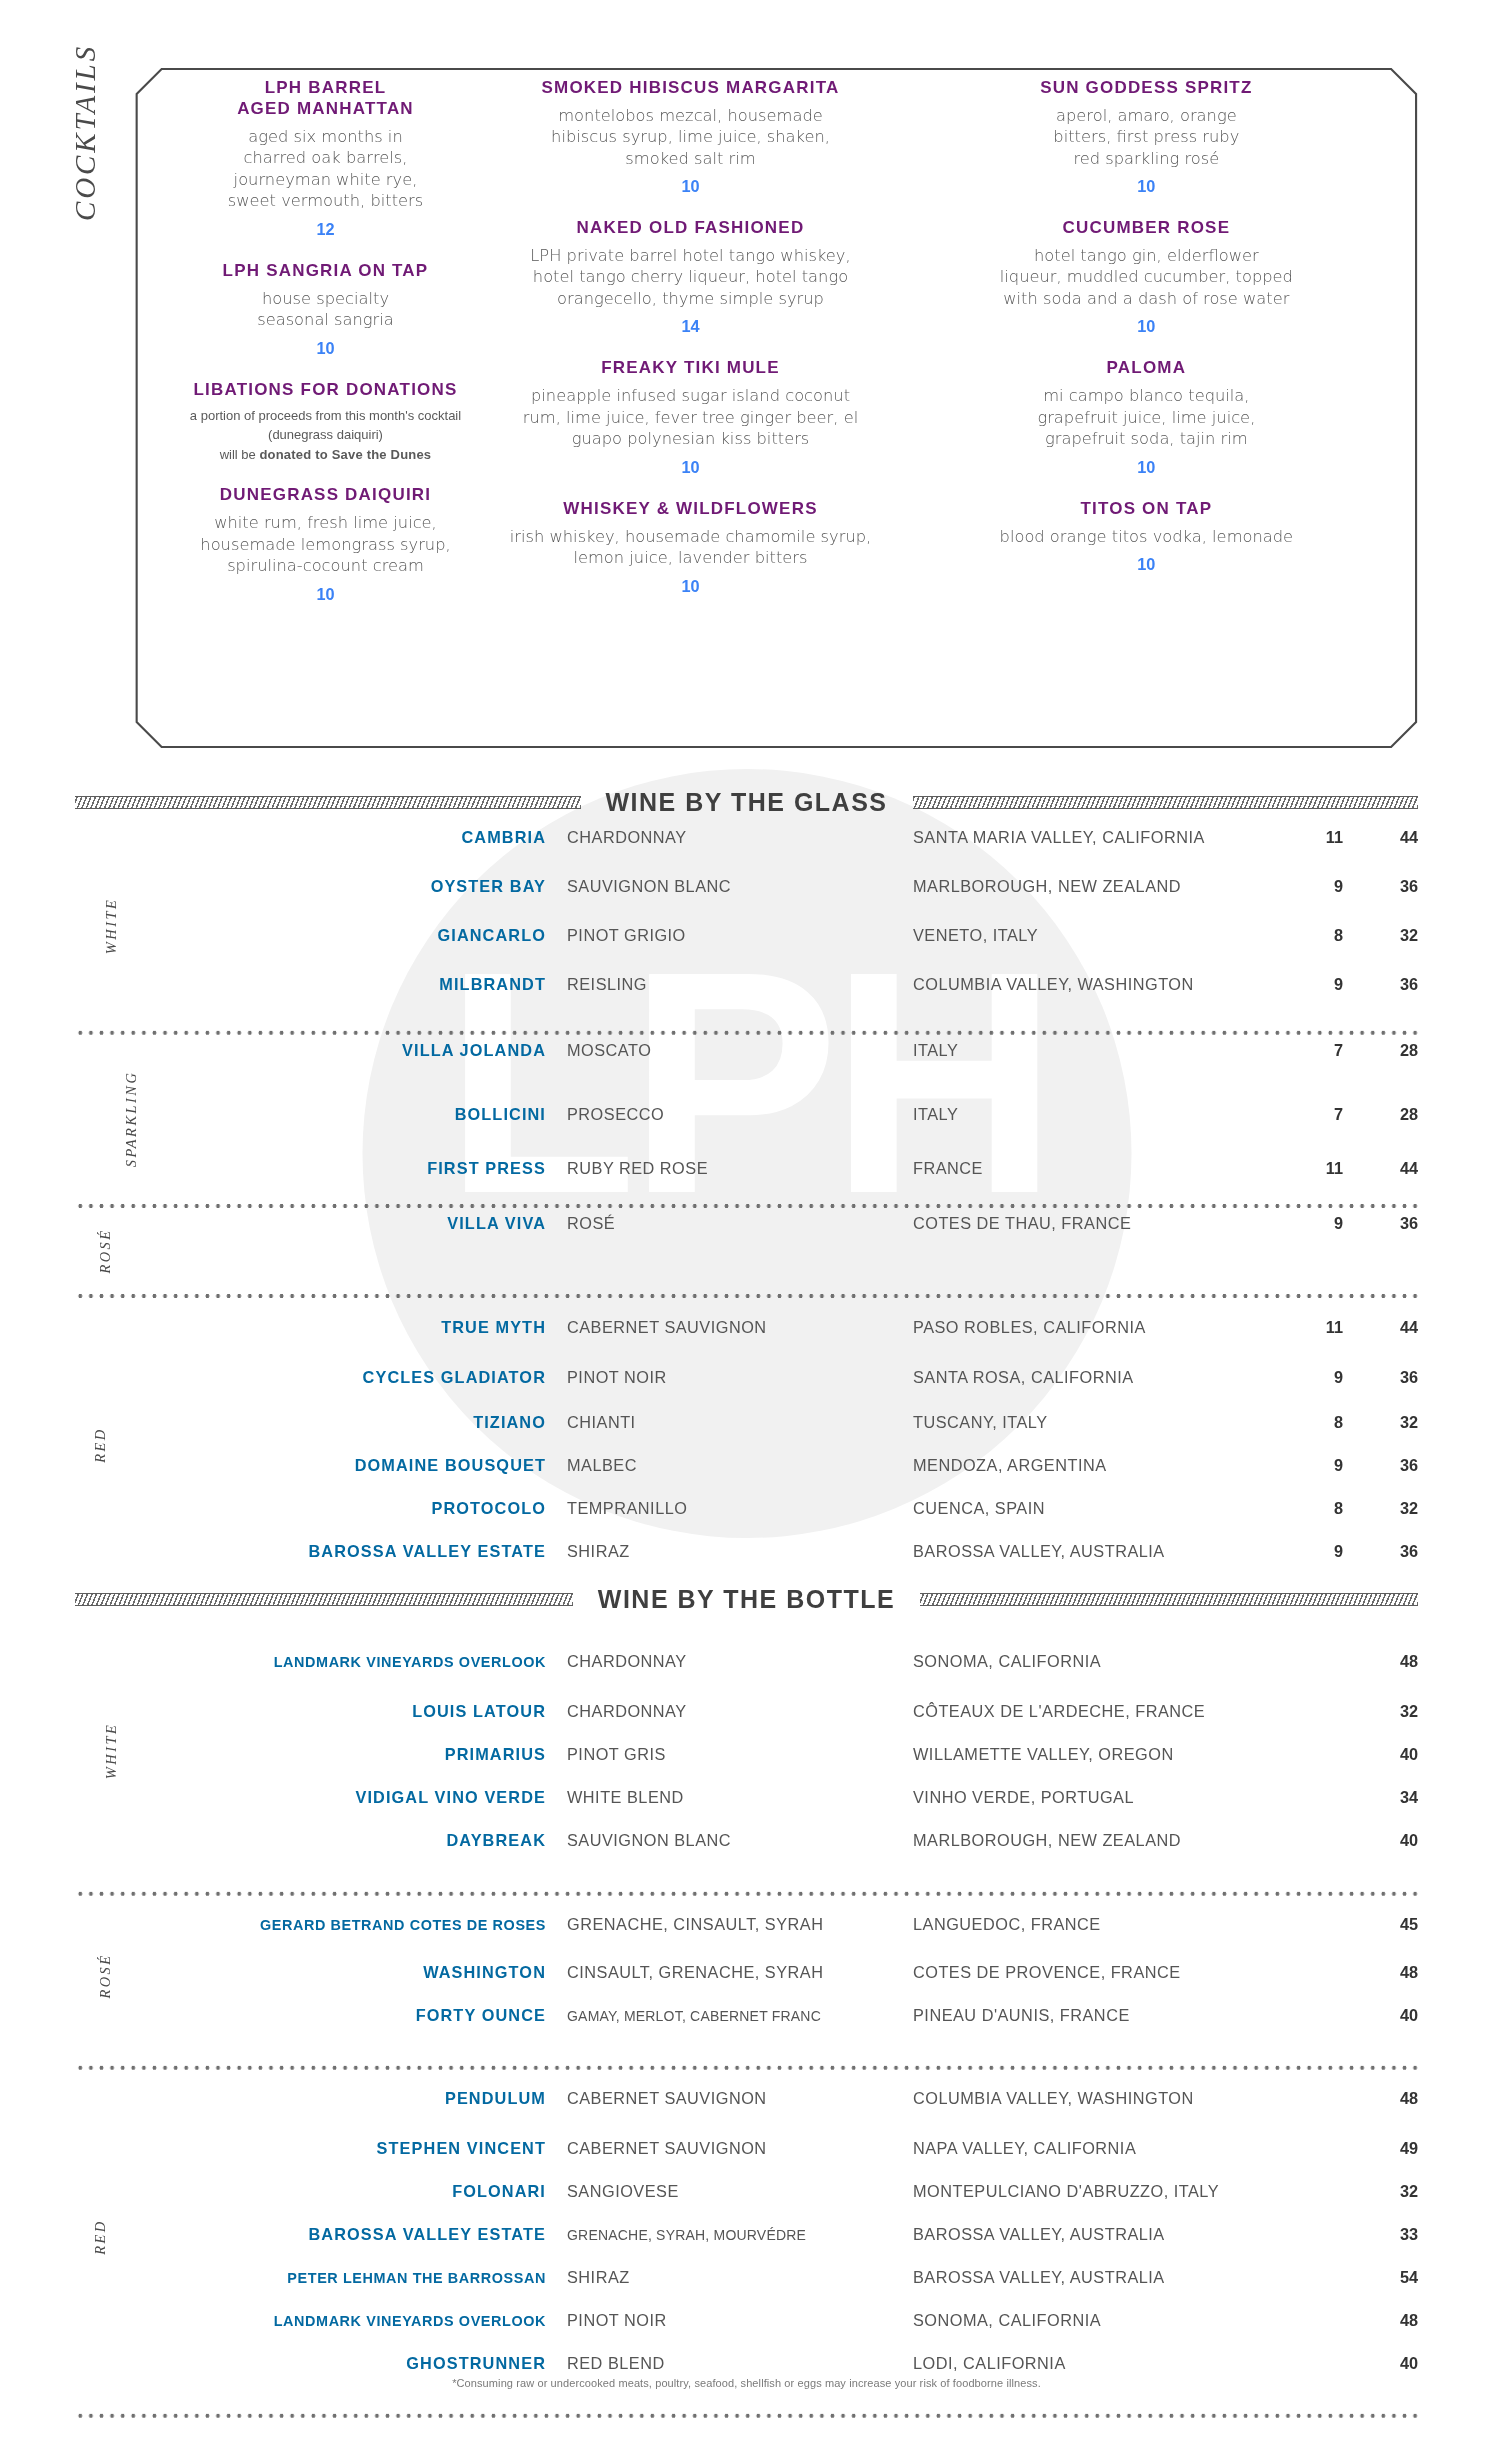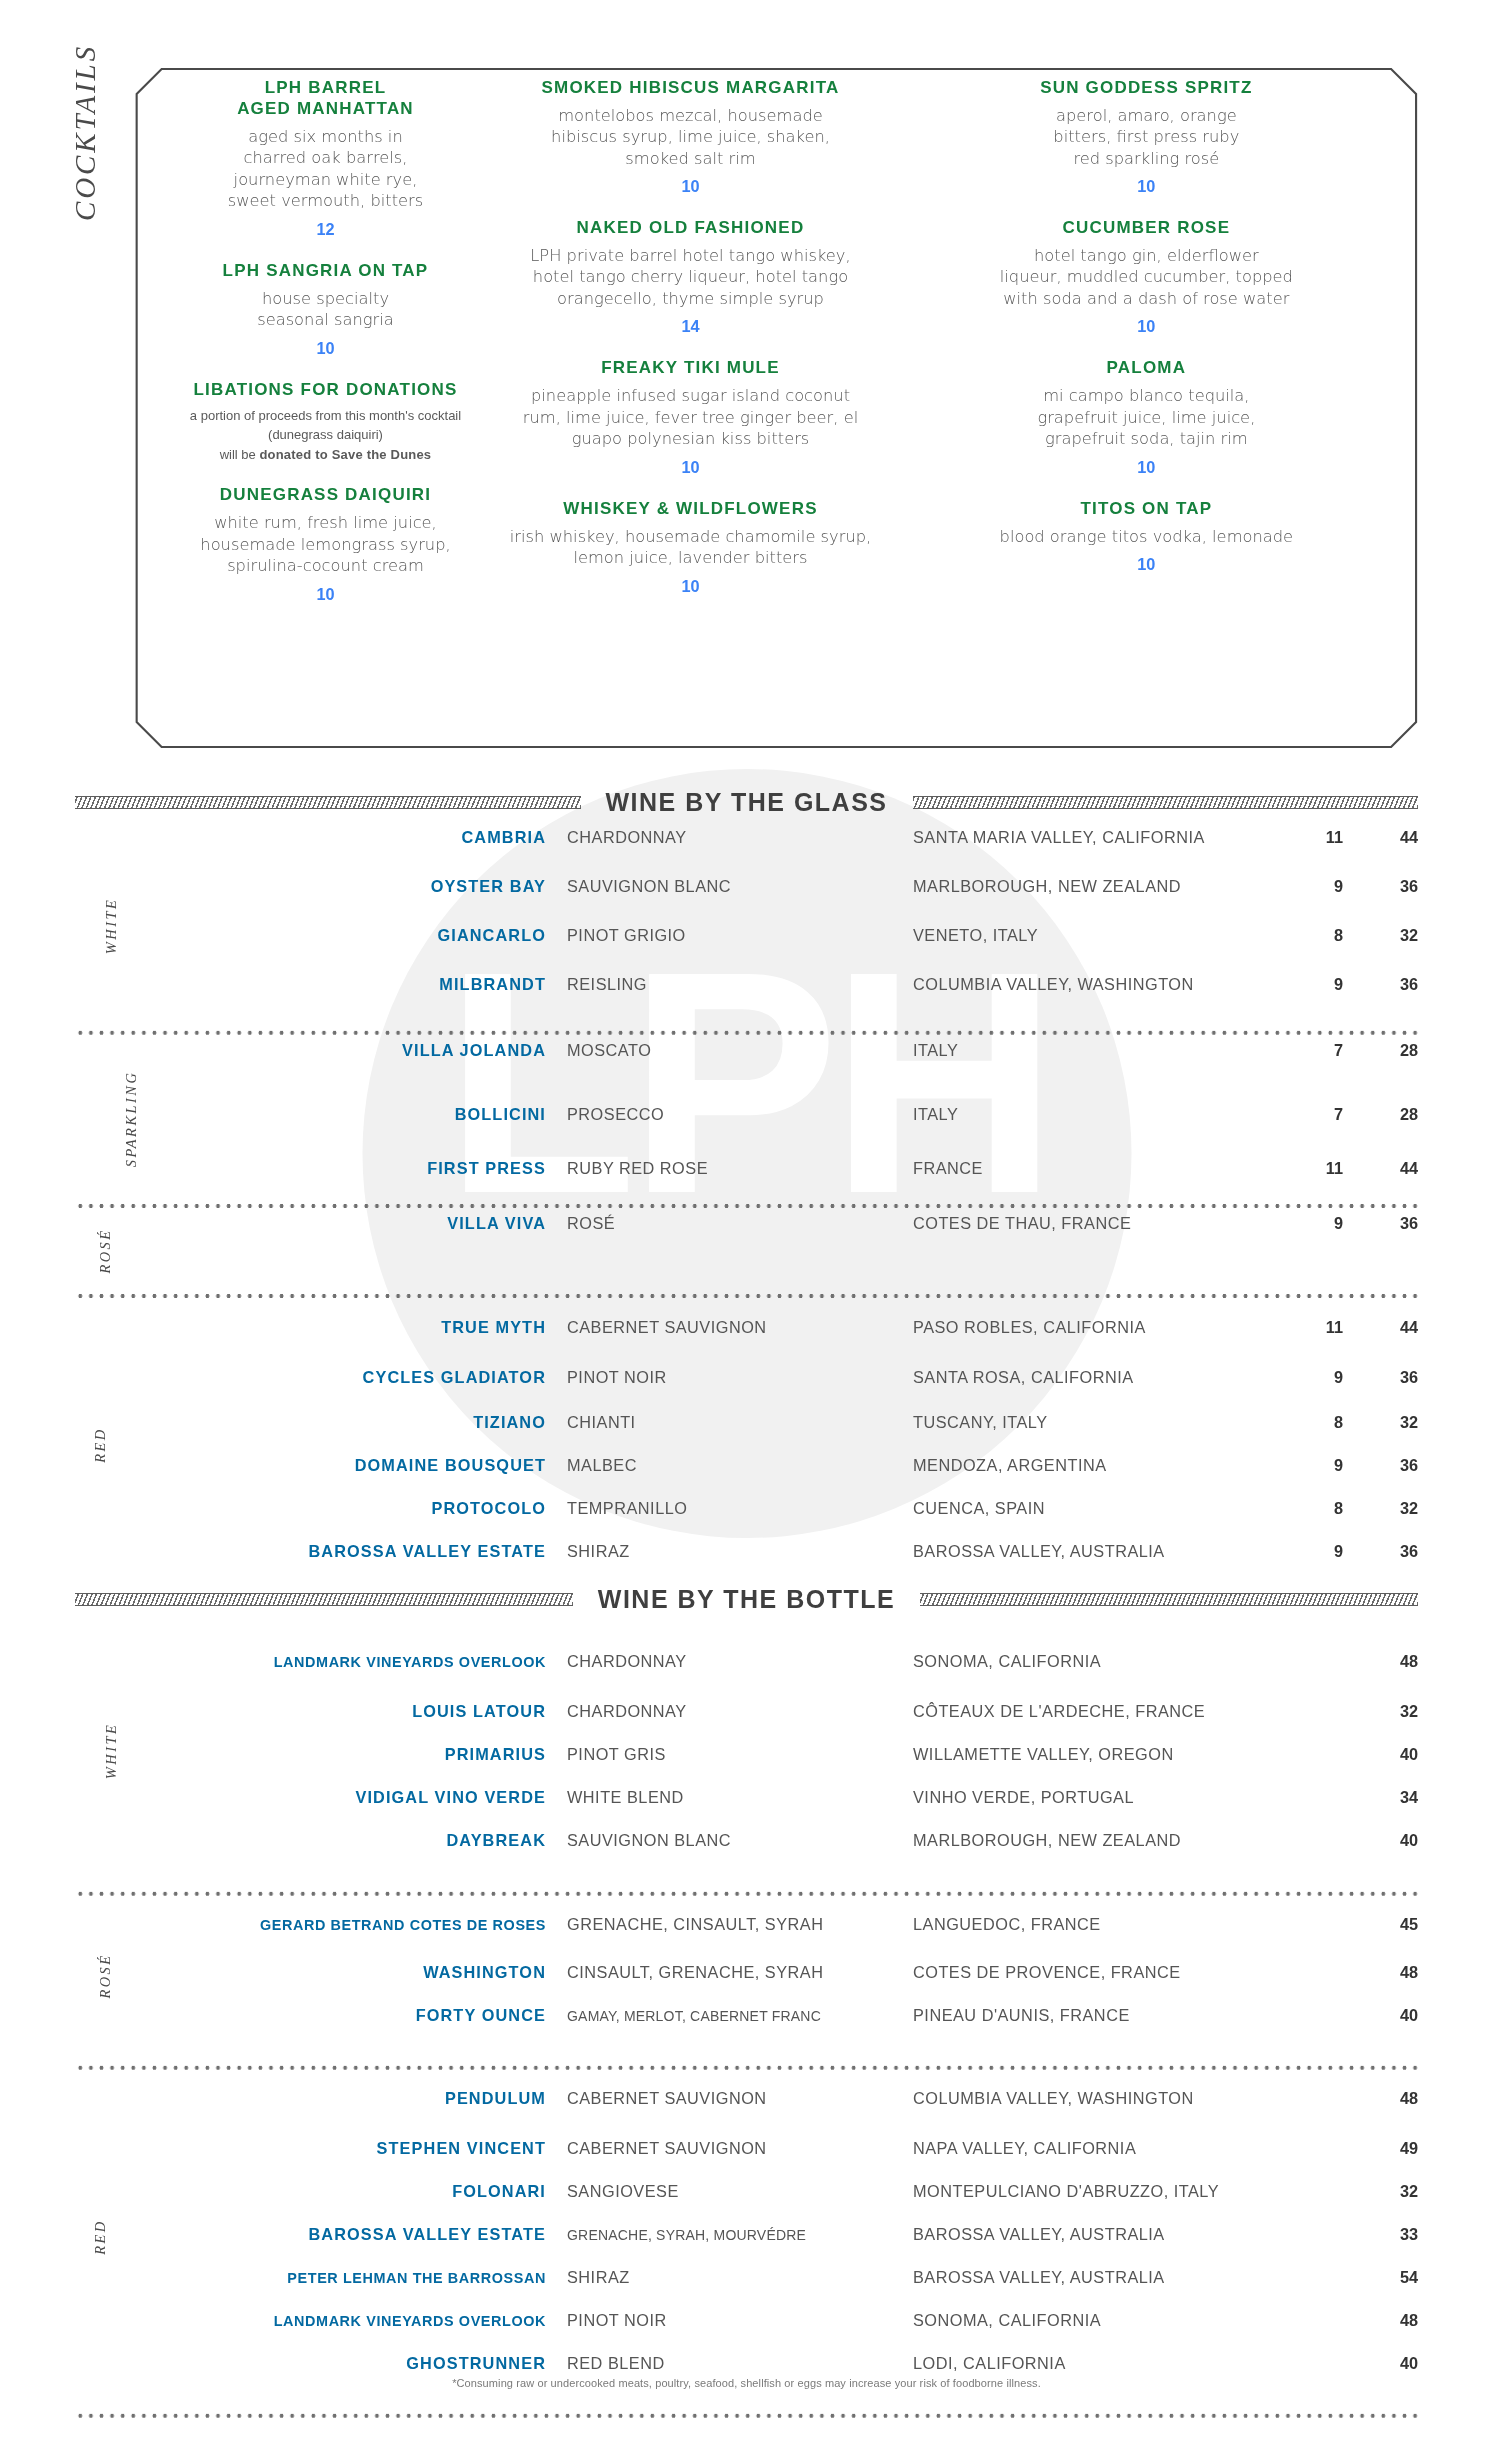--- a/index.html
+++ b/index.html
@@ -89,21 +89,21 @@
   .ck-col { flex: 1; padding: 0 9.6px; }
   .ck-col.col1 { flex: 0 0 327px; }
   .ck-col.col2 { flex: 0 0 403px; }
   .ck-col.col3 { flex: 1; }
 
   .ck-item { text-align: center; margin-bottom: 21px; }
   .ck-name {
     font-weight: bold;
     font-size: 17px;
     letter-spacing: 1.2px;
-    color: #15803d;
+    color: #701a75;
     line-height: 1.25;
     margin-bottom: 6.7px;
   }
   .ck-desc {
     font-size: 16.3px;
     line-height: 1.32;
     color: #575757;
     font-family: "DejaVu Sans", sans-serif;
     font-weight: 300;
   }

